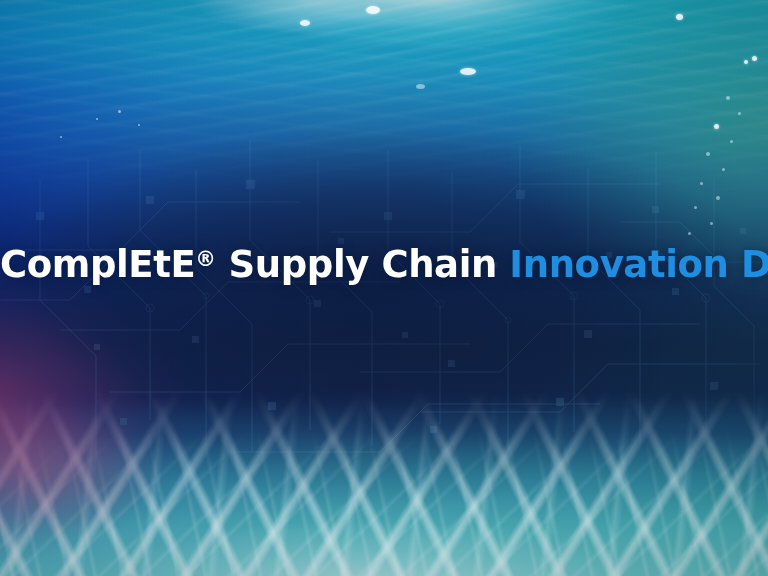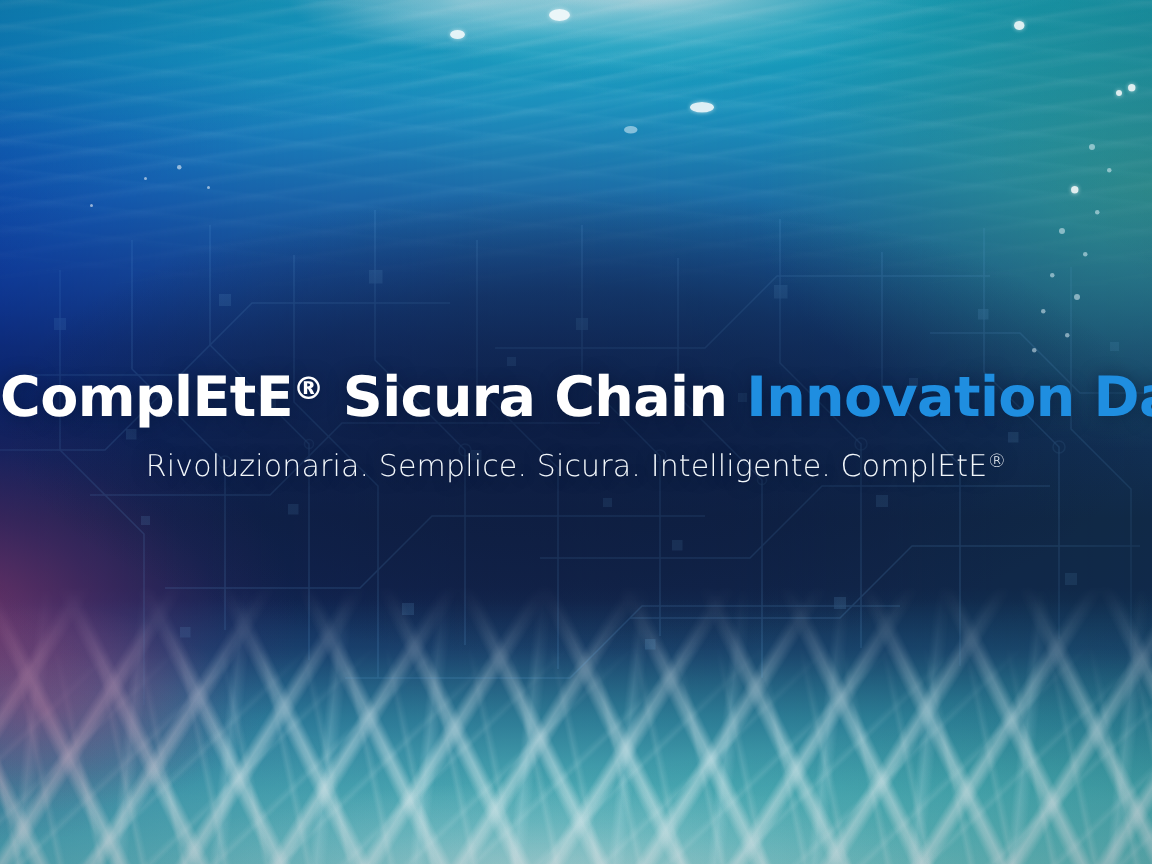--- a/index.html
+++ b/index.html
@@ -361,17 +361,16 @@
     <div class="speck" style="left:96px; top:118px; width:2px; height:2px;"></div>
     <div class="speck" style="left:138px; top:124px; width:2px; height:2px;"></div>
     <div class="speck" style="left:60px; top:136px; width:2px; height:2px;"></div>
     <div class="bubble" style="left:366px; top:6px; width:14px; height:8px; border-radius:50%;"></div>
     <div class="bubble" style="left:300px; top:20px; width:10px; height:6px;"></div>
     <div class="bubble" style="left:460px; top:68px; width:16px; height:7px;"></div>
     <div class="bubble dim" style="left:416px; top:84px; width:9px; height:5px;"></div>
   </div>
 
   <div class="content">
-    <h1 class="title"><span>ComplEtE</span><span class="reg">®</span><span> Sicura Chain </span><span class="accent">Innovation Day</span></h1>
-    <p class="subtitle"><span>Rivoluzionaria. Semplice. Sicura. Intelligente. ComplEtE</span><span class="reg">®</span></p>
+    <h1 class="title"><span>ComplEtE</span><span class="reg">®</span><span> Supply Chain </span><span class="accent">Innovation Day</span></h1>
   </div>
 
 </div>
 
 </body></html>

